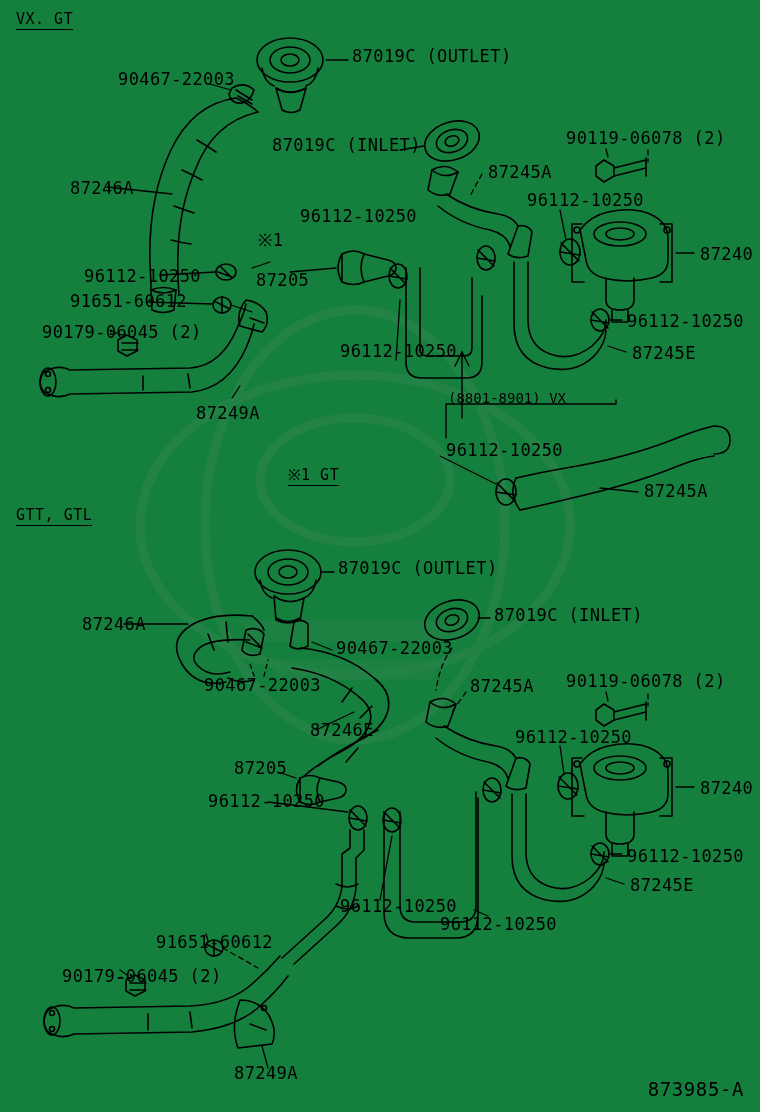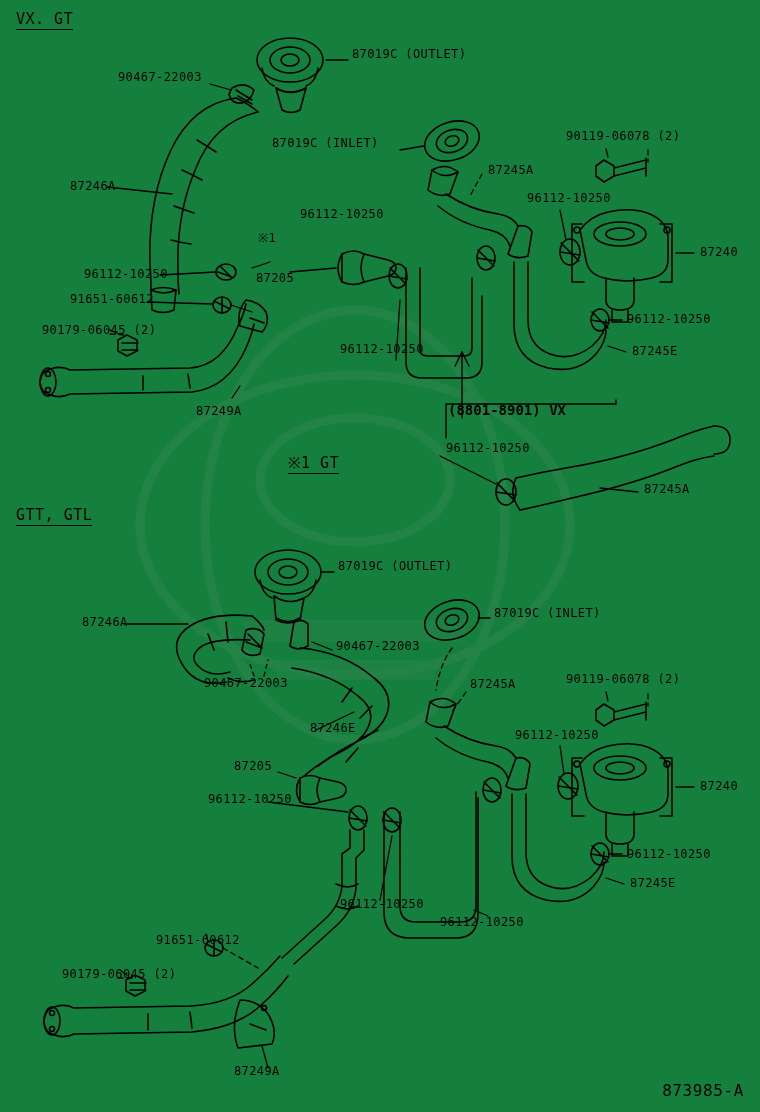--- a/index.html
+++ b/index.html
@@ -22,21 +22,21 @@
     left: 120px;
     top: 290px;
     width: 470px;
     height: 470px;
     opacity: 0.10;
     pointer-events: none;
   }
   .lbl {
     position: absolute;
     font-family: "DejaVu Sans Mono", monospace;
-    font-size: 12px;
+    font-size: 17px;
     letter-spacing: 0.4px;
     color: #000000;
     white-space: nowrap;
     line-height: 1;
   }
   .sec {
     position: absolute;
     font-family: "DejaVu Sans Mono", monospace;
     font-size: 15px;
     letter-spacing: 0.5px;
@@ -57,21 +57,21 @@
   .diag {
     position: absolute;
     left: 0;
     top: 0;
   }
   .code {
     position: absolute;
     right: 16px;
     bottom: 12px;
     font-family: "DejaVu Sans Mono", monospace;
-    font-size: 16px;
+    font-size: 19px;
     letter-spacing: 0.6px;
     color: #000;
   }
 </style>
 </head>
 <body>
 
 <div id="page">
 
   <svg class="wm" viewBox="0 0 470 470">
@@ -334,23 +334,23 @@
       <circle cx="264" cy="1008" r="2.5"></circle>
       <path d="M268 1068 L262 1046" stroke-width="1.3"></path>
 
     </g>
   </svg>
 
   <div class="sec" style="left:16px; top:12px;">VX. GT</div>
 
   <div class="sec" style="left:16px; top:508px;text-align:right;">GTT, GTL</div>
 
-  <div class="note-box" style="left:448px; top:403px;font-weight:bold;">(8801-8901) VX</div>
-
-  <div class="sec" style="left:288px; top:456px;">※1 GT</div>
+  <div class="note-box" style="left:448px; top:391px;">(8801-8901) VX</div>
+
+  <div class="sec" style="left:288px; top:468px;">※1 GT</div>
 
   <div class="lbl" style="left:258px; top:232px;">※1</div>
 
   <div class="lbl" style="left:352px; top:48px;">87019C (OUTLET)</div>
   <div class="lbl" style="left:118px; top:71px;">90467-22003</div>
   <div class="lbl" style="left:272px; top:137px;">87019C (INLET)</div>
   <div class="lbl" style="left:566px; top:130px;">90119-06078 (2)</div>
   <div class="lbl" style="left:488px; top:164px;">87245A</div>
   <div class="lbl" style="left:70px;  top:180px;">87246A</div>
   <div class="lbl" style="left:527px; top:192px;">96112-10250</div>

